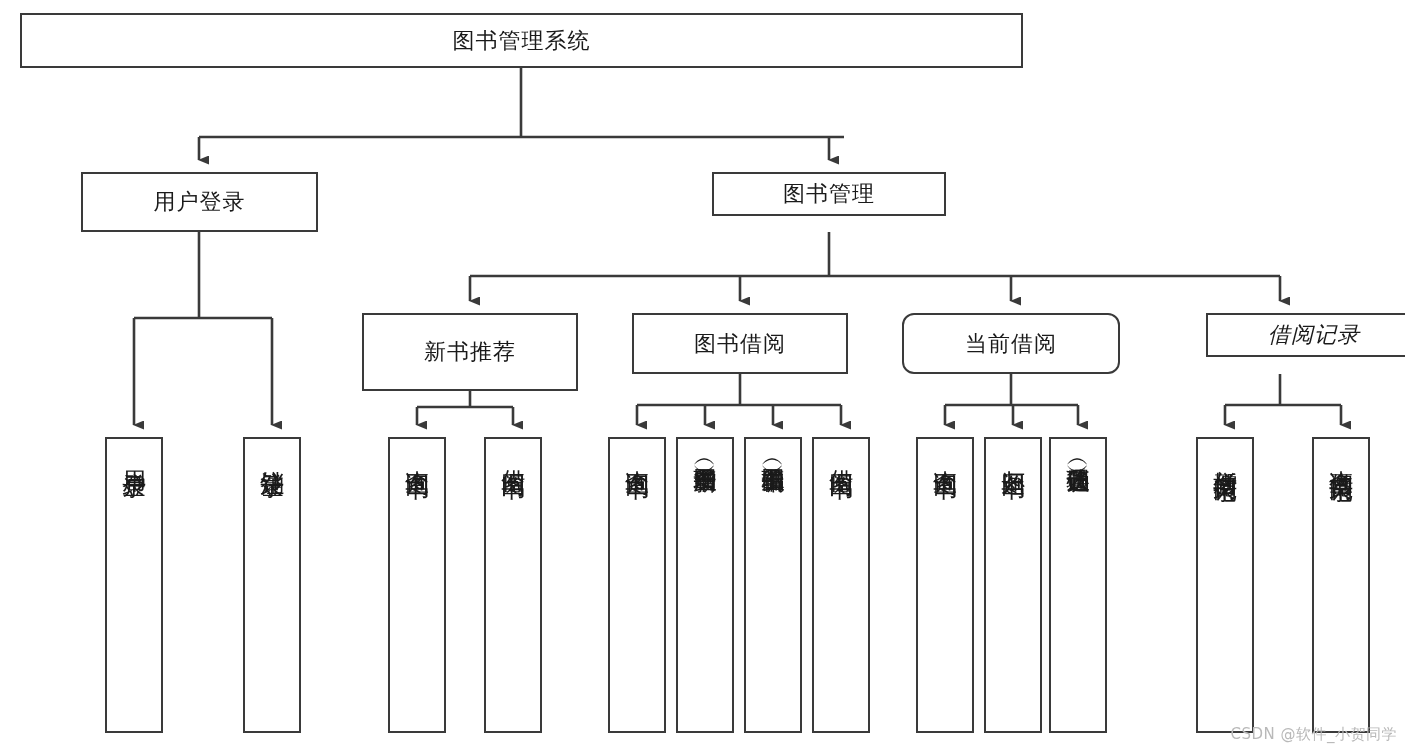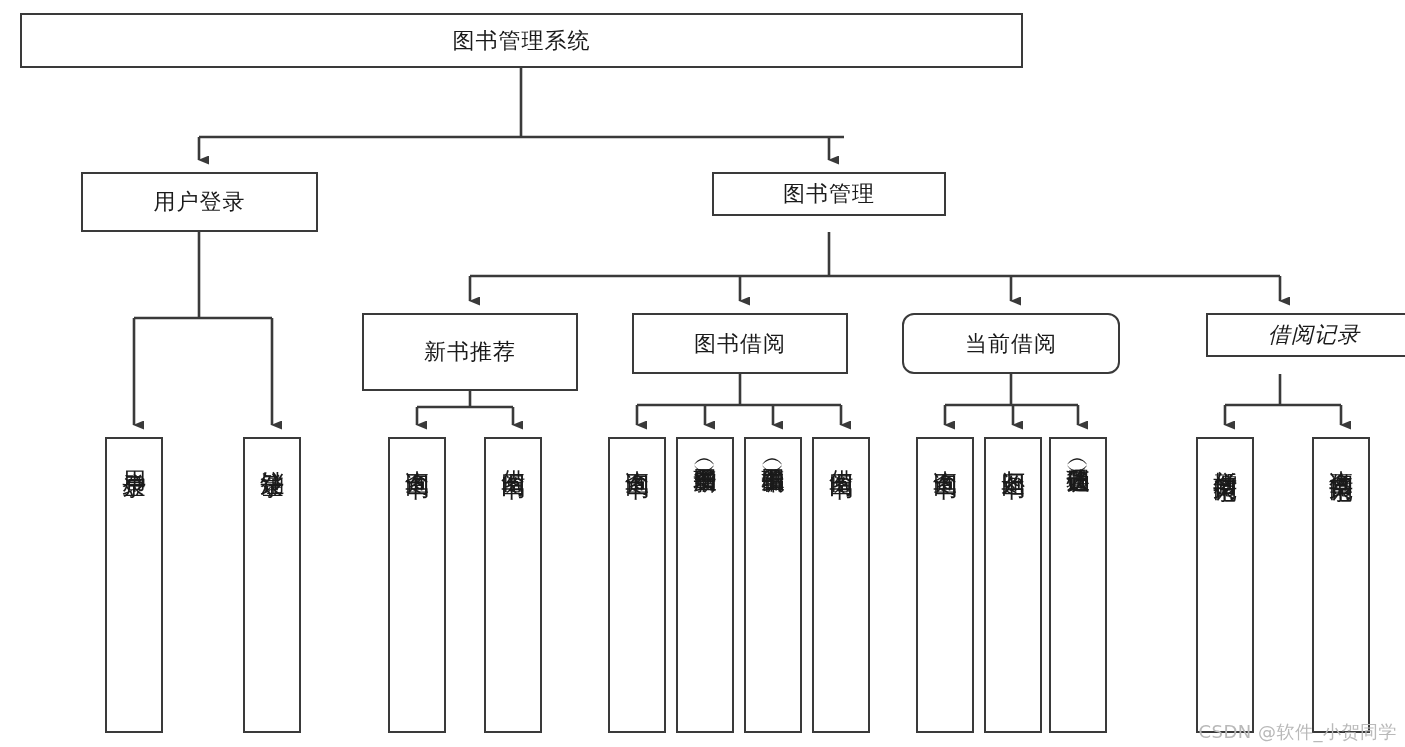--- a/index.html
+++ b/index.html
@@ -58,21 +58,21 @@
   }
   .node.vertical.tight .node-label {
     font-size: 23px;
     letter-spacing: 0px;
     line-height: 1.08;
   }
   #watermark {
     position: absolute;
     right: 8px;
     bottom: 3px;
-    font-size: 18px;
+    font-size: 15px;
     color: #b9b9b9;
     letter-spacing: 0.5px;
     white-space: nowrap;
     pointer-events: none;
   }
 </style>
 </head>
 <body>
 
 <div id="canvas">

